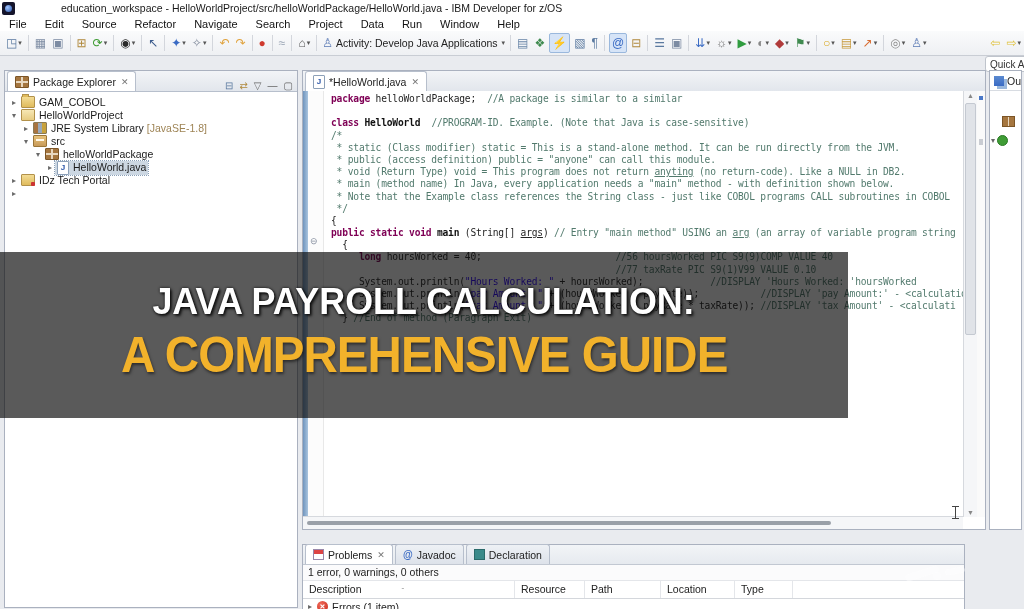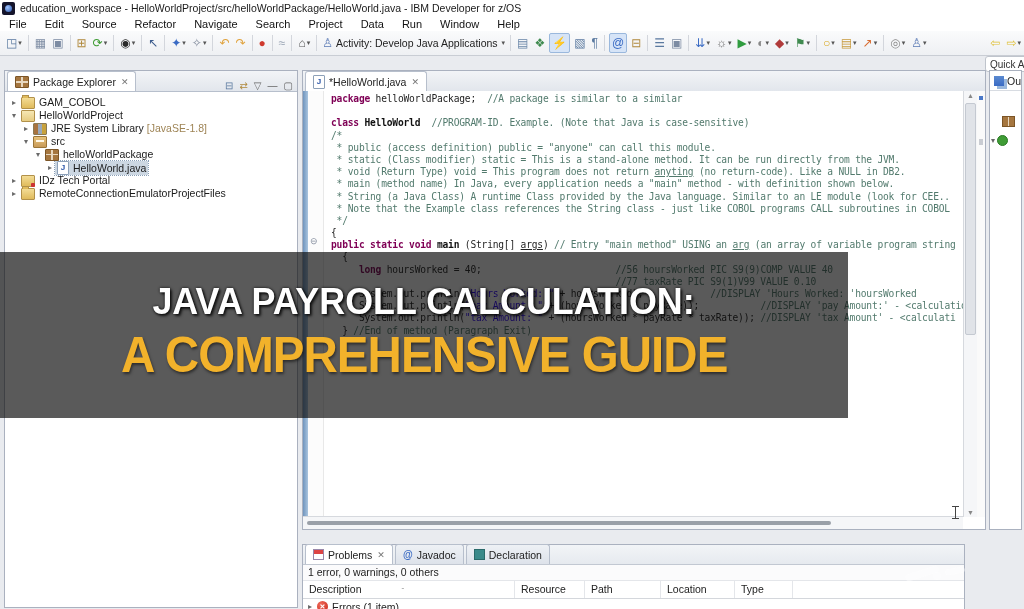--- a/index.html
+++ b/index.html
@@ -1,19 +1,19 @@
 <!DOCTYPE html>
 <html><head>
 <meta charset="utf-8">
 <style>
   html,body{margin:0;padding:0;background:#d8dade;}
   #screen{position:relative;width:1024px;height:609px;overflow:hidden;background:#e9ebef;
           font-family:"Liberation Sans",sans-serif;-webkit-font-smoothing:antialiased;}
   
-  #titlebar{position:absolute;left:0;top:0;width:1024px;height:16px;background:#fff;display:flex;align-items:center;}
+  #titlebar{position:absolute;left:0;top:0;width:1024px;height:16px;background:#fff;display:flex;align-items:center;gap:41px;}
   #appicon{width:13px;height:13px;margin:1px 5px 1px 2px;background:#14142b;border-radius:2px;position:relative;}
   #appicon::after{content:"";position:absolute;left:3px;top:3px;width:7px;height:7px;border-radius:50%;
           background:radial-gradient(circle at 35% 35%,#9fc4ff,#2a55a8);}
   #title{font-size:10.5px;color:#1a1a1a;white-space:nowrap;}
   #menubar{position:absolute;left:0;top:16px;width:1024px;height:15px;background:#fff;display:flex;align-items:center;}
   .menu-item{font-size:11px;color:#111;padding:0 9px;cursor:default;}
   #toolbar{position:absolute;left:0;top:31px;width:1024px;height:25px;background:linear-gradient(#fafbfc,#eef0f3);
           border-bottom:1px solid #c9cdd4;display:flex;align-items:center;padding-left:3px;box-sizing:border-box;}
   .tb-btn{display:inline-flex;align-items:center;height:18px;padding:0 2px;margin:0 1px;border-radius:2px;}
   .tb-btn .g{font-size:12px;line-height:18px;}
@@ -31,21 +31,21 @@
        border:1px solid #b7bfcc;border-bottom:none;border-radius:3px 3px 0 0;background:linear-gradient(#eef1f5,#dde2ea);margin-left:2px;white-space:nowrap;}
   .tab.active{background:#fff;font-weight:normal;}
   .tab .close{margin-left:5px;font-size:9px;color:#777;}
   .hdr-icons{margin-left:auto;display:flex;align-items:center;padding-right:4px;}
   .hdr-icons span{font-size:10px;color:#5b7aa0;margin-left:6px;}
   
   #pe{left:4px;top:70px;width:294px;height:538px;}
   #pe-tree{padding-top:4px;font-size:10.5px;color:#1a1a1a;}
   .trow{display:flex;align-items:center;height:13px;line-height:13px;white-space:nowrap;}
   .trow .chev{width:10px;font-size:8px;color:#6a6a6a;text-align:center;flex:none;}
-  .tlabel-wrap{display:inline-flex;align-items:flex-end;padding:0 2px;}
+  .tlabel-wrap{display:inline-flex;align-items:flex-start;padding:0 2px;}
   .trow.sel .tlabel-wrap{background:#ccd7e2;outline:1px dotted #8aa0b8;}
   .tdec{color:#9e8455;margin-left:3px;}
   .ticon{width:12px;height:10px;flex:none;margin-right:4px;border-radius:1px;position:relative;}
   .ticon-folder{background:linear-gradient(#f3dc95,#e0bb5c);border:1px solid #b2914a;}
   .ticon-folder::before{content:"";position:absolute;left:0;top:-3px;width:5px;height:2px;background:#e0bb5c;border:1px solid #b2914a;border-bottom:none;}
   .ticon-project{background:linear-gradient(#f6e7b4,#e7cc82);border:1px solid #b2914a;}
   .ticon-lib{background:linear-gradient(90deg,#a8733f 34%,#9aa8b8 34% 67%,#c8a23c 67%);border:1px solid #8a7a55;}
   .ticon-src{background:linear-gradient(#e7c27a,#c89a58);border:1px solid #9a7537;}
   .ticon-src::after{content:"";position:absolute;left:2px;top:3px;right:2px;height:2px;background:#fff8e8;}
   .ticon-pkg{background:#a5763f;border:1px solid #7c5526;
@@ -353,49 +353,44 @@
         </div>
         <div class="trow" style="padding-left: 4px;">
           <span class="chev">▸</span>
           <span class="tlabel-wrap">
             <span class="ticon ticon-portal"></span>
             <span>IDz Tech Portal</span>
           </span>
         </div>
         <div class="trow" style="padding-left: 4px;">
           <span class="chev">▸</span>
-          <span class="tlabel-wrap">
-            <span class="ticon ticon-folder"></span>
-            <span>RemoteConnectionEmulatorProjectFiles</span>
-          </span>
         </div>
       </div>
   </div>
 
   <div id="editor" class="panel">
     <div class="tabrow">
       <span class="tab active">
         <span class="ticon ticon-jfile" style="margin-right:4px">J</span>
         <span>*HelloWorld.java</span>
         <span class="close">✕</span>
       </span>
     </div>
     <div id="ed-body">
       <div id="ed-bluebar"></div>
       <div id="ed-foldmargin"></div>
       <div id="code">
           <div class="codeline"><span class="s-kw">package</span><span class="s-pl"> helloWorldPackage;  </span><span class="s-cmt">//A package is similar to a similar</span></div>
           <div class="codeline"></div>
           <div class="codeline"><span class="s-kw">class</span><span class="s-b"> HelloWorld</span><span class="s-pl">  </span><span class="s-cmt">//PROGRAM-ID. Example. (Note that Java is case-sensitive)</span></div>
           <div class="codeline"><span class="s-cmt">/*</span></div>
+          <div class="codeline"><span class="s-cmt"> * static (Class modifier) static = This is a stand-alone method. It can be run directly from the JVM.</span></div>
           <div class="codeline"><span class="s-cmt"> * public (access definition) public = "anyone" can call this module.</span></div>
-          <div class="codeline"><span class="s-cmt"> * static (Class modifier) static = This is a stand-alone method. It can be run directly from the JVM.</span></div>
           <div class="codeline"><span class="s-cmt"> * void (Return Type) void = This program does not return </span><span class="s-cmt u">anyting</span><span class="s-cmt"> (no return-code). Like a NULL in DB2.</span></div>
           <div class="codeline"><span class="s-cmt"> * main (method name) In Java, every application needs a "main" method - with definition shown below.</span></div>
-          <div class="codeline"><span class="s-cmt"> * String (a Java Class) A runtime Class provided by the Java language. Similar to an LE module (look for CEE..</span></div>
           <div class="codeline"><span class="s-cmt"> * Note that the Example class references the String class - just like COBOL programs CALL subroutines in COBOL</span></div>
           <div class="codeline"><span class="s-cmt"> */</span></div>
           <div class="codeline"><span class="s-pl">{</span></div>
           <div class="codeline"><span class="s-kw">public static void</span><span class="s-b"> main</span><span class="s-pl"> (String[] </span><span class="s-pl u">args</span><span class="s-pl">) </span><span class="s-cmt">// Entry "main method" USING an </span><span class="s-cmt u">arg</span><span class="s-cmt"> (an array of variable program string</span></div>
           <div class="codeline"><span class="s-pl">  {</span></div>
           <div class="codeline"><span class="s-pl">     </span><span class="s-kw">long</span><span class="s-pl"> hoursWorked = 40;                        </span><span class="s-cmt">//56 hoursWorked PIC S9(9)COMP VALUE 40</span></div>
           <div class="codeline"><span class="s-pl">                                                   </span><span class="s-cmt">//77 taxRate PIC S9(1)V99 VALUE 0.10</span></div>
           <div class="codeline"><span class="s-pl">     System.out.println(</span><span class="s-str">"Hours Worked: "</span><span class="s-pl"> + hoursWorked);            </span><span class="s-cmt">//DISPLAY 'Hours Worked: 'hoursWorked</span></div>
           <div class="codeline"><span class="s-pl">     System.out.println(</span><span class="s-str">"pay Amount: "</span><span class="s-pl"> + (hoursWorked * payRate));           </span><span class="s-cmt">//DISPLAY 'pay Amount:' - &lt;calculation&gt;</span></div>
           <div class="codeline"><span class="s-pl">     System.out.println(</span><span class="s-str">"tax Amount: "</span><span class="s-pl"> + (hoursWorked * payRate * taxRate)); </span><span class="s-cmt">//DISPLAY 'tax Amount' - &lt;calculati</span></div>

